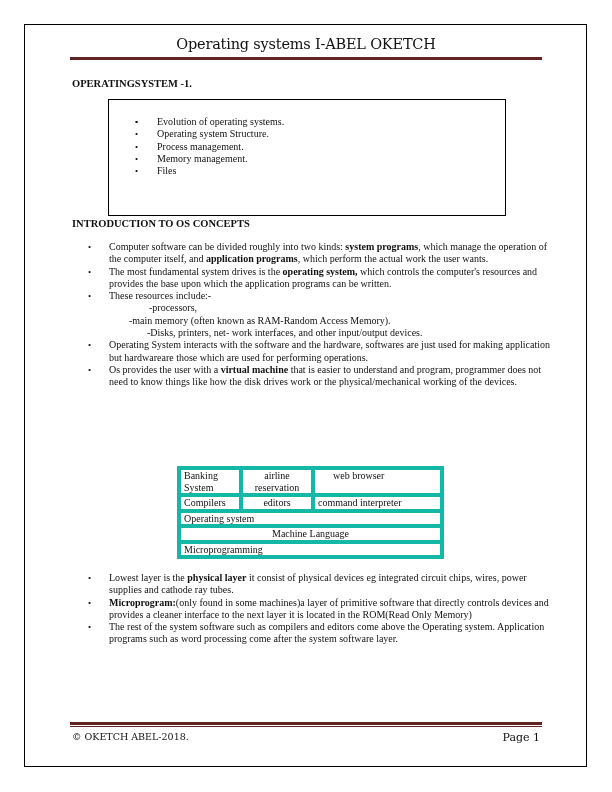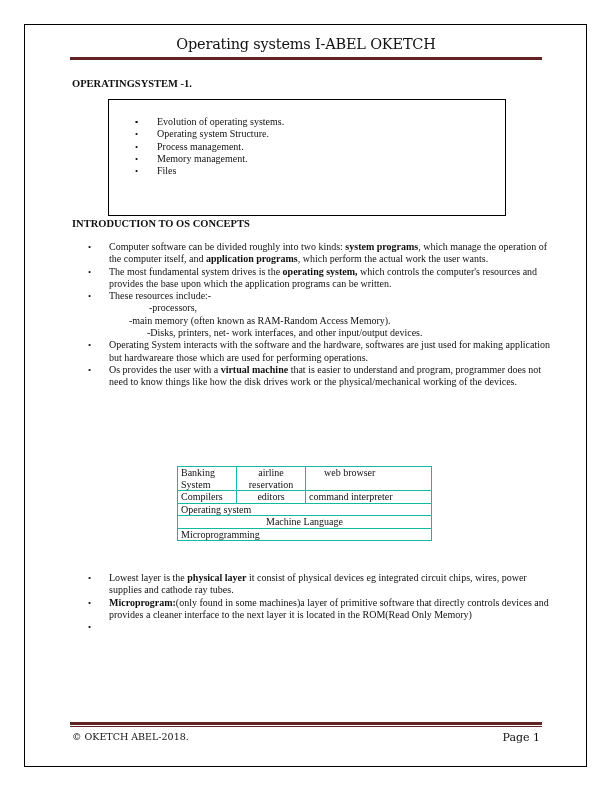--- a/index.html
+++ b/index.html
@@ -10,21 +10,21 @@
   .h1 { position:absolute; left:72px; font-weight:bold; font-size:10.5px; }
   .outline-box { position:absolute; left:108px; top:99px; width:398px; height:117px; border:1px solid #000; box-sizing:border-box; }
   .outline-list { list-style:none; margin:0; padding:0; position:absolute; left:26px; top:16px; font-size:10px; line-height:12.3px; }
   .outline-list li { position:relative; padding-left:22px; }
   .bullet { position:absolute; left:0; top:0; font-size:9px; }
   .body-list { position:absolute; left:88px; width:470px; margin:0; padding:0; list-style:none; font-size:10px; line-height:12.3px; }
   .body-list > li { position:relative; padding-left:21px; margin-bottom:0; }
   .body-list .bullet { left:0; }
   .sub { display:block; }
   table.layers { position:absolute; left:177px; top:466px; border-collapse:collapse; font-size:10px; line-height:11.5px; }
-  table.layers td { border:1px solid #14b8a6; padding:0 3px; vertical-align:top; }
+  table.layers td { border:4px solid #14b8a6; padding:0 3px; vertical-align:top; }
   .footer-rule1 { position:absolute; left:70px; width:472px; top:722px; height:2.5px; background:#622423; }
   .footer-rule2 { position:absolute; left:70px; width:472px; top:726px; height:1px; background:#622423; }
   .footer-left { position:absolute; left:72px; top:731px; font-family:"DejaVu Serif", serif; font-size:9.5px; }
   .footer-right { position:absolute; right:72px; top:731px; font-family:"DejaVu Serif", serif; font-size:11px; }
   b { font-weight:bold; }
 </style>
 </head>
 <body>
 
 <div class="page-border"></div>
@@ -101,19 +101,20 @@
   <li>
     <span class="bullet">•</span>
     <span>Lowest layer is the </span><b>physical layer</b><span> it consist of physical devices eg integrated circuit chips, wires, power supplies and cathode ray tubes.</span>
   </li>
   <li>
     <span class="bullet">•</span>
     <b>Microprogram:</b><span>(only found in some machines)a layer of primitive software that directly controls  devices and provides a cleaner interface to the next layer it is located in the ROM(Read Only Memory)</span>
   </li>
   <li>
     <span class="bullet">•</span>
+    <span>The rest of the system software such as compilers and editors come above the Operating system. Application programs such as word processing come after the system software layer.</span>
   </li>
 </ul>
 
 <div class="footer-rule1"></div>
 <div class="footer-rule2"></div>
 <div class="footer-left">© OKETCH ABEL-2018.</div>
 <div class="footer-right">Page 1</div>
 
 </body></html>

